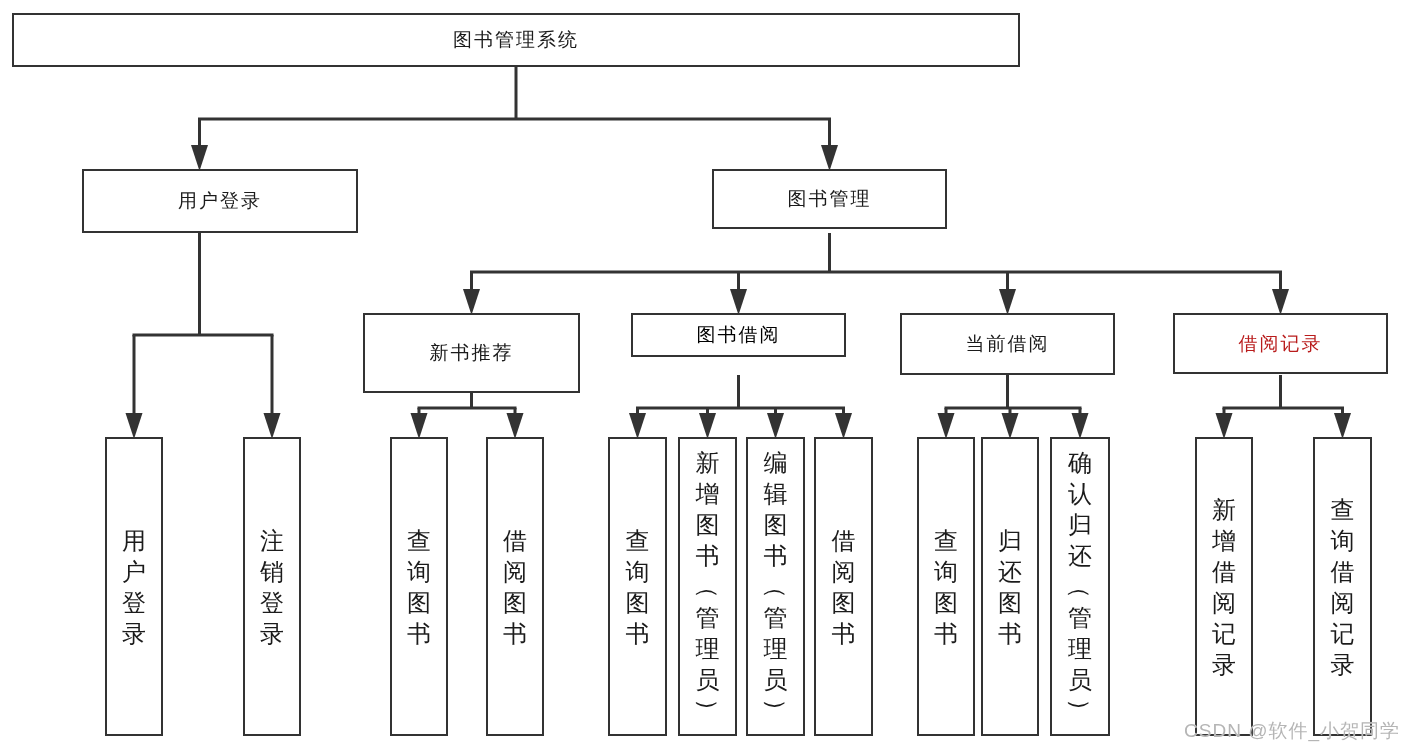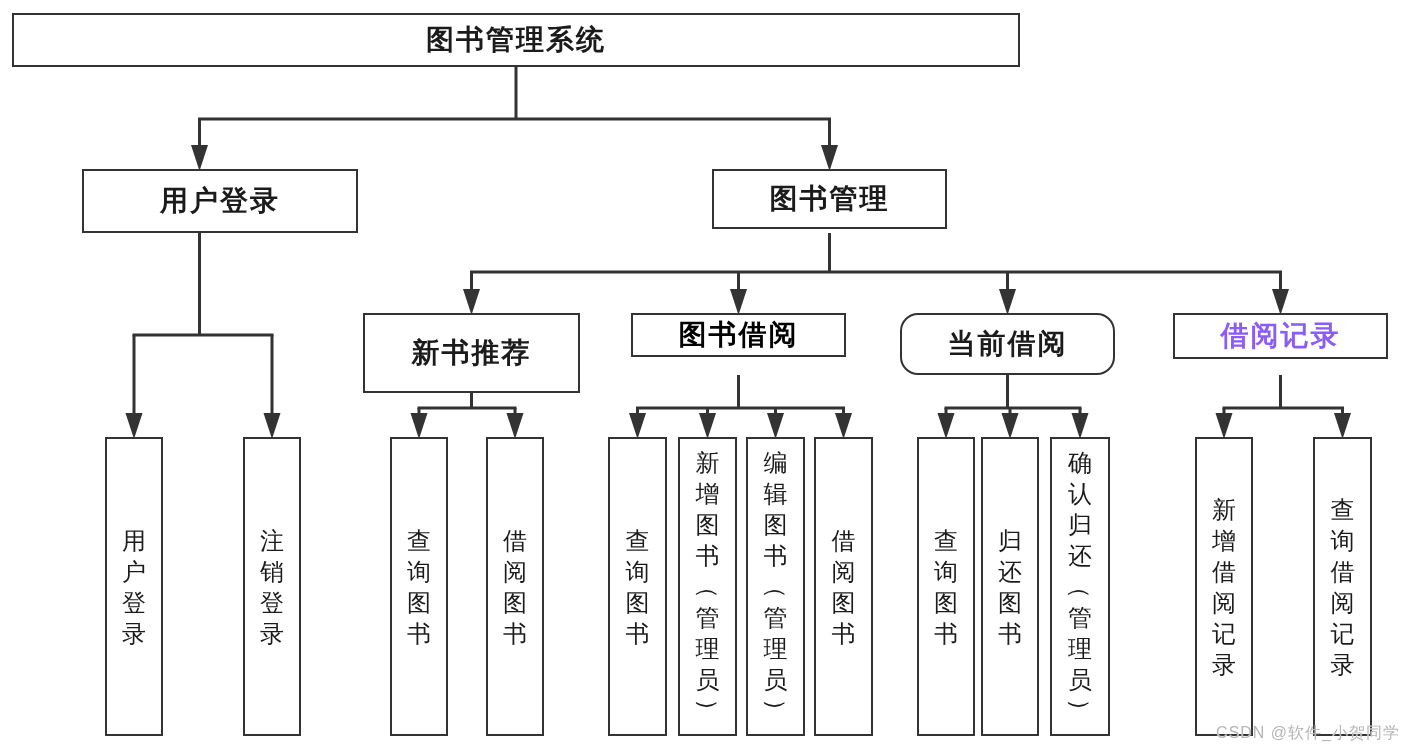--- a/index.html
+++ b/index.html
@@ -23,45 +23,44 @@
     position: absolute;
     box-sizing: border-box;
     background: #ffffff;
     border: 2.5px solid #333333;
     display: flex;
     align-items: center;
     justify-content: center;
     color: #1b1b1b;
   }
   .node.horiz {
-    font-size: 28px;
+    font-size: 19px;
     letter-spacing: 2px;
     white-space: nowrap;
-    font-weight: bold;
   }
   .vtext {
     display: flex;
     flex-direction: column;
     align-items: center;
   }
   .vchar {
     display: block;
     height: 31px;
     line-height: 31px;
     font-size: 24px;
     text-align: center;
   }
   .vchar.rot {
     transform: rotate(90deg);
   }
   .watermark {
     position: absolute;
     right: 5px;
     bottom: 3px;
-    font-size: 16px;
+    font-size: 19px;
     color: #b5b5b5;
     letter-spacing: 1px;
     text-shadow: 0 0 1px #ffffff;
     white-space: nowrap;
   }
 </style>
 </head>
 <body>
 
 <div class="canvas">
@@ -118,22 +117,22 @@
       <polygon points="1224,439 1215.5,413 1232.5,413" fill="#333333"></polygon>
       <line x1="1342.5" y1="408" x2="1342.5" y2="433" stroke="#333333" stroke-width="3"></line>
       <polygon points="1342.5,439 1334,413 1351,413" fill="#333333"></polygon>
     </svg>
   <div id="nodes">
       <div class="node horiz" style="left: 12px; top: 13px; width: 1008px; height: 54px; border-color: rgb(51, 51, 51); color: rgb(27, 27, 27); background: rgb(255, 255, 255);">图书管理系统</div>
       <div class="node horiz" style="left: 82px; top: 169px; width: 276px; height: 64px; border-color: rgb(51, 51, 51); color: rgb(27, 27, 27); background: rgb(255, 255, 255);">用户登录</div>
       <div class="node horiz" style="left: 712px; top: 169px; width: 235px; height: 60px; border-color: rgb(51, 51, 51); color: rgb(27, 27, 27); background: rgb(255, 255, 255);">图书管理</div>
       <div class="node horiz" style="left: 363px; top: 313px; width: 217px; height: 80px; border-color: rgb(51, 51, 51); color: rgb(27, 27, 27); background: rgb(255, 255, 255);">新书推荐</div>
       <div class="node horiz" style="left: 631px; top: 313px; width: 215px; height: 44px; border-color: rgb(51, 51, 51); color: #000000; background: rgb(255, 255, 255);">图书借阅</div>
-      <div class="node horiz" style="left: 900px; top: 313px; width: 215px; height: 62px; border-color: rgb(51, 51, 51); color: rgb(27, 27, 27); background: rgb(255, 255, 255); border-radius: 18px;">当前借阅</div>
-      <div class="node horiz" style="left: 1173px; top: 313px; width: 215px; height: 46px; border-color: rgb(51, 51, 51); color: #8b5cf6; background: rgb(255, 255, 255); text-align: center;">借阅记录</div>
+      <div class="node horiz" style="left: 900px; top: 313px; width: 215px; height: 62px; border-color: rgb(51, 51, 51); color: rgb(27, 27, 27); background: rgb(255, 255, 255);">当前借阅</div>
+      <div class="node horiz" style="left: 1173px; top: 313px; width: 215px; height: 61px; border-color: rgb(51, 51, 51); color: #b91c1c; background: rgb(255, 255, 255); text-align: center;">借阅记录</div>
       <div class="node vert" style="left: 105px; top: 437px; width: 58px; height: 299px; border-color: rgb(51, 51, 51); color: rgb(27, 27, 27); background: rgb(255, 255, 255);">
         <div class="vtext">
           <span class="vchar">用</span>
           <span class="vchar">户</span>
           <span class="vchar">登</span>
           <span class="vchar">录</span>
         </div>
       </div>
       <div class="node vert" style="left: 243px; top: 437px; width: 58px; height: 299px; border-color: rgb(51, 51, 51); color: rgb(27, 27, 27); background: rgb(255, 255, 255);">
         <div class="vtext">

